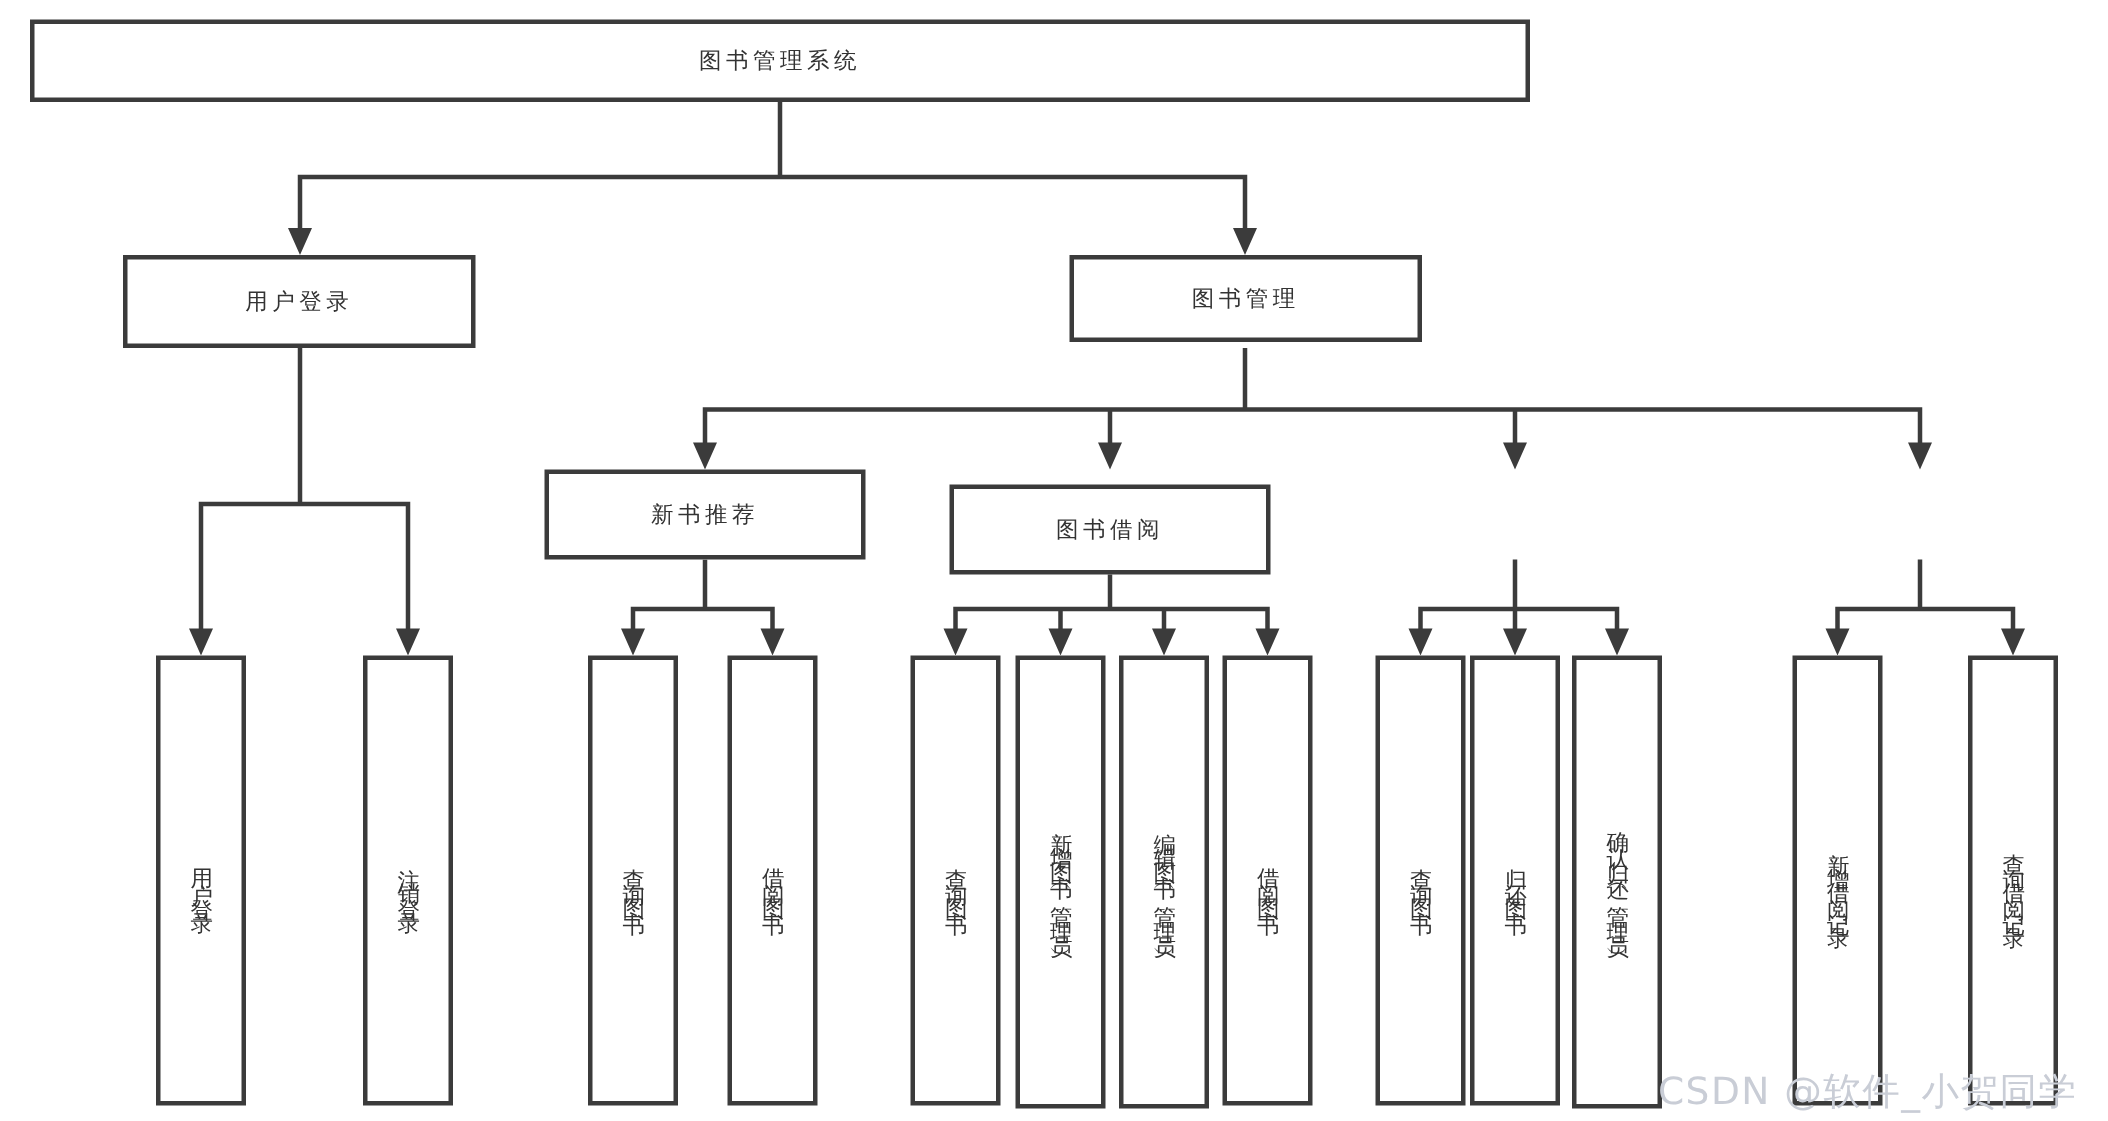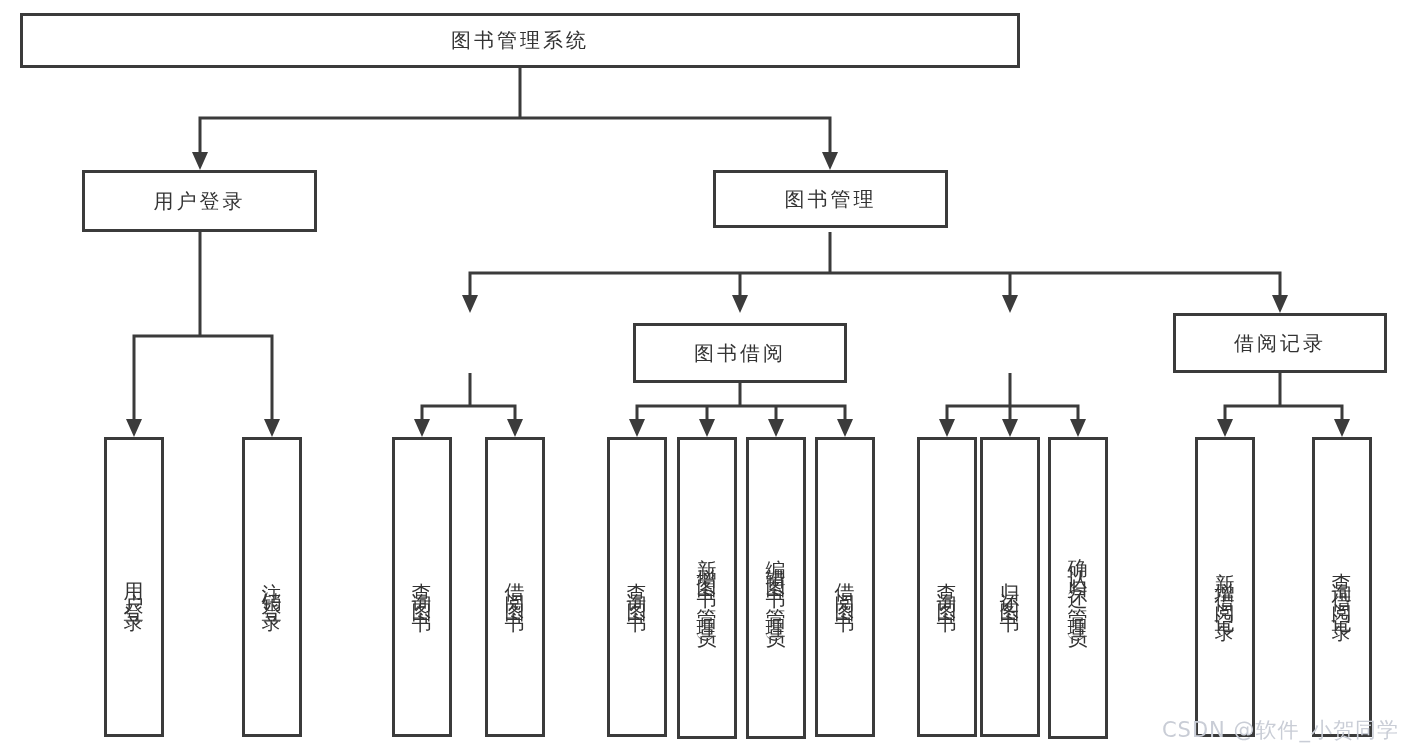--- a/index.html
+++ b/index.html
@@ -10,33 +10,33 @@
     font-family:"DejaVu Sans","Liberation Sans",sans-serif;
     overflow:hidden;
   }
   svg.connectors { position:absolute; left:0; top:0; width:1405px; height:747px; }
   .node {
     position:absolute; box-sizing:border-box;
     border:3px solid var(--border,#3b3b3b);
     background:#ffffff;
     display:flex; align-items:center; justify-content:center;
     color:var(--text,#333333);
-    font-size:20px;
+    font-size:15px;
   }
   .node.h .lbl { letter-spacing:3px; white-space:nowrap; }
   .node.v .vlbl {
     writing-mode:vertical-rl;
     text-orientation:mixed;
     letter-spacing:10px;
     line-height:1;
     white-space:nowrap;
   }
   .watermark {
-    position:absolute; right:6px; bottom:3px;
-    font-size:21px; letter-spacing:1px;
+    position:absolute; right:20px; bottom:3px;
+    font-size:25px; letter-spacing:1px;
     color:var(--watermark,#c9cdd6);
     z-index:10;
     pointer-events:none;
   }
 </style>
 </head>
 <body>
 
 <div class="canvas">
 
@@ -61,25 +61,25 @@
     <span class="lbl">图书管理系统</span>
   </div>
 
   <div class="node h" style="left:82px;top:170px;width:235px;height:62px">
     <span class="lbl">用户登录</span>
   </div>
   <div class="node h" style="left:713px;top:170px;width:235px;height:58px">
     <span class="lbl">图书管理</span>
   </div>
 
+  <div class="node h" style="left:363px;top:313px;width:214px;height:60px">
+    <span class="lbl">新书推荐</span>
+  </div>
   <div class="node h" style="left:633px;top:323px;width:214px;height:60px">
     <span class="lbl">图书借阅</span>
-  </div>
-  <div class="node h" style="left:1173px;top:313px;width:214px;height:60px">
-    <span class="lbl">借阅记录</span>
   </div>
 
   <div class="node v" style="left:104px;top:437px;width:60px;height:300px">
     <span class="vlbl">用户登录</span>
   </div>
   <div class="node v" style="left:242px;top:437px;width:60px;height:300px">
     <span class="vlbl">注销登录</span>
   </div>
 
   <div class="node v" style="left:392px;top:437px;width:60px;height:300px">

